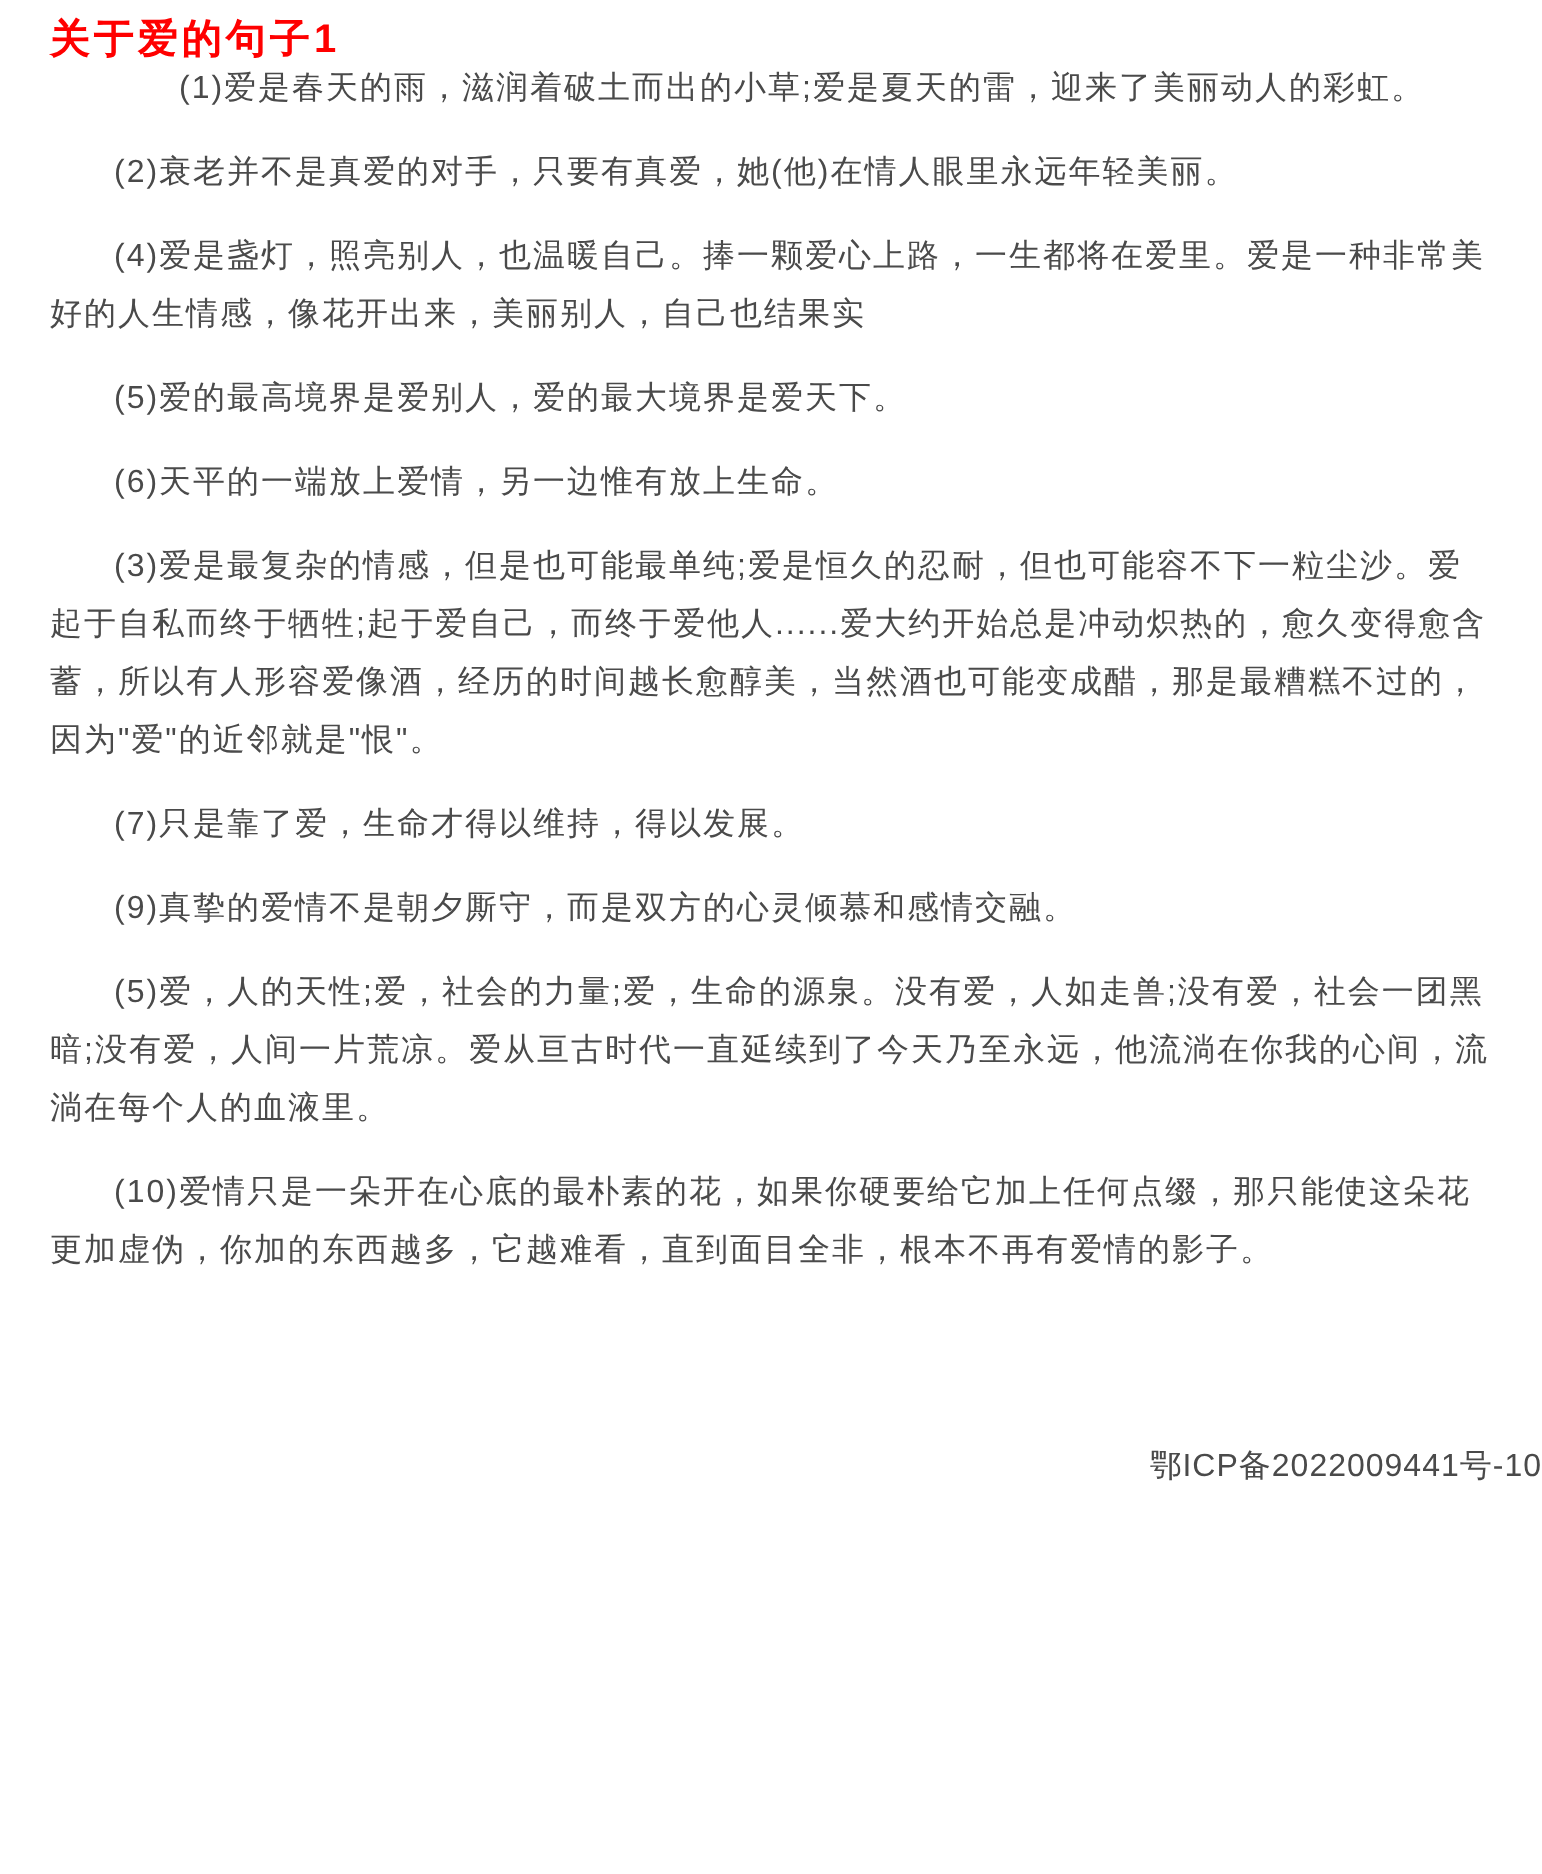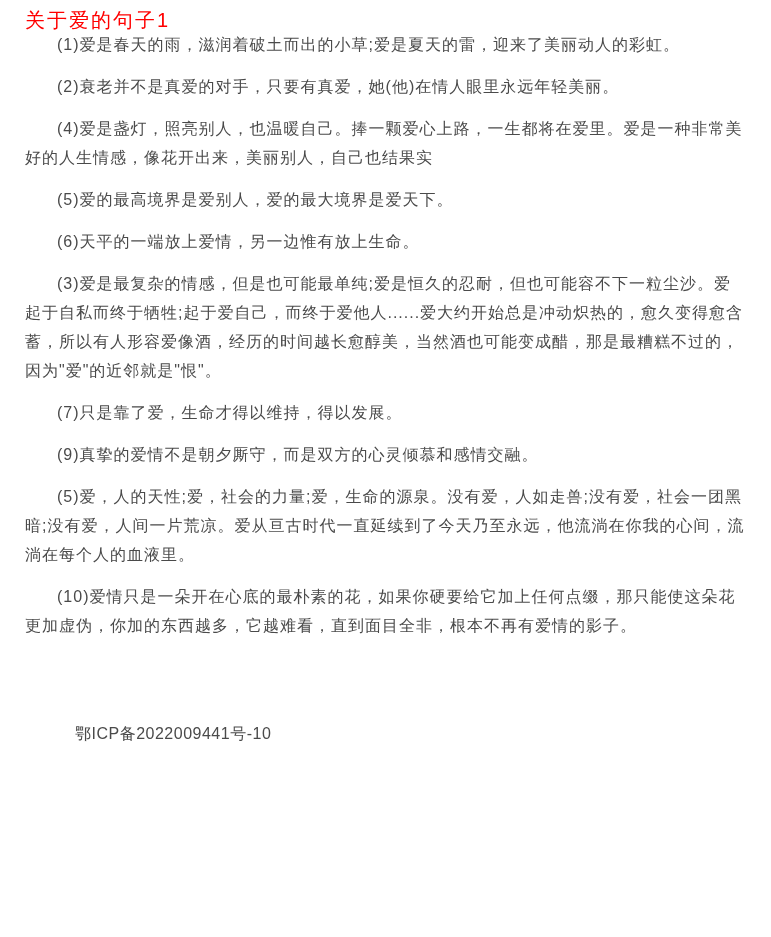--- a/index.html
+++ b/index.html
@@ -11,39 +11,40 @@
     height: 937px;
     background: #ffffff;
     overflow: hidden;
     font-family: "Liberation Sans", "DejaVu Sans", sans-serif;
   }
   .article {
     padding: 10px 26px 0 25px;
   }
   .title {
     font-size: 20px;
-    font-weight: normal;
+    font-weight: bold;
     line-height: 20px;
     margin: 0;
     letter-spacing: 2px;
   }
   .para {
     font-size: 16px;
     line-height: 29px;
     margin: 13px 0;
     text-indent: 2em;
     letter-spacing: 1px;
   }
   .article .para:first-of-type {
     margin-top: 0;
+    text-align: center;
   }
   .footer {
     margin-top: 84px;
     padding-left: 75px;
-    text-align: left;
+    text-align: right;
     font-size: 16px;
     line-height: 20px;
     letter-spacing: 0.5px;
   }
 </style>
 </head>
 <body style="background: rgb(255, 255, 255); color: rgb(74, 74, 74);">
 
 <div class="article">
   <h1 class="title" style="color: rgb(255, 0, 0);">关于爱的句子1</h1>

